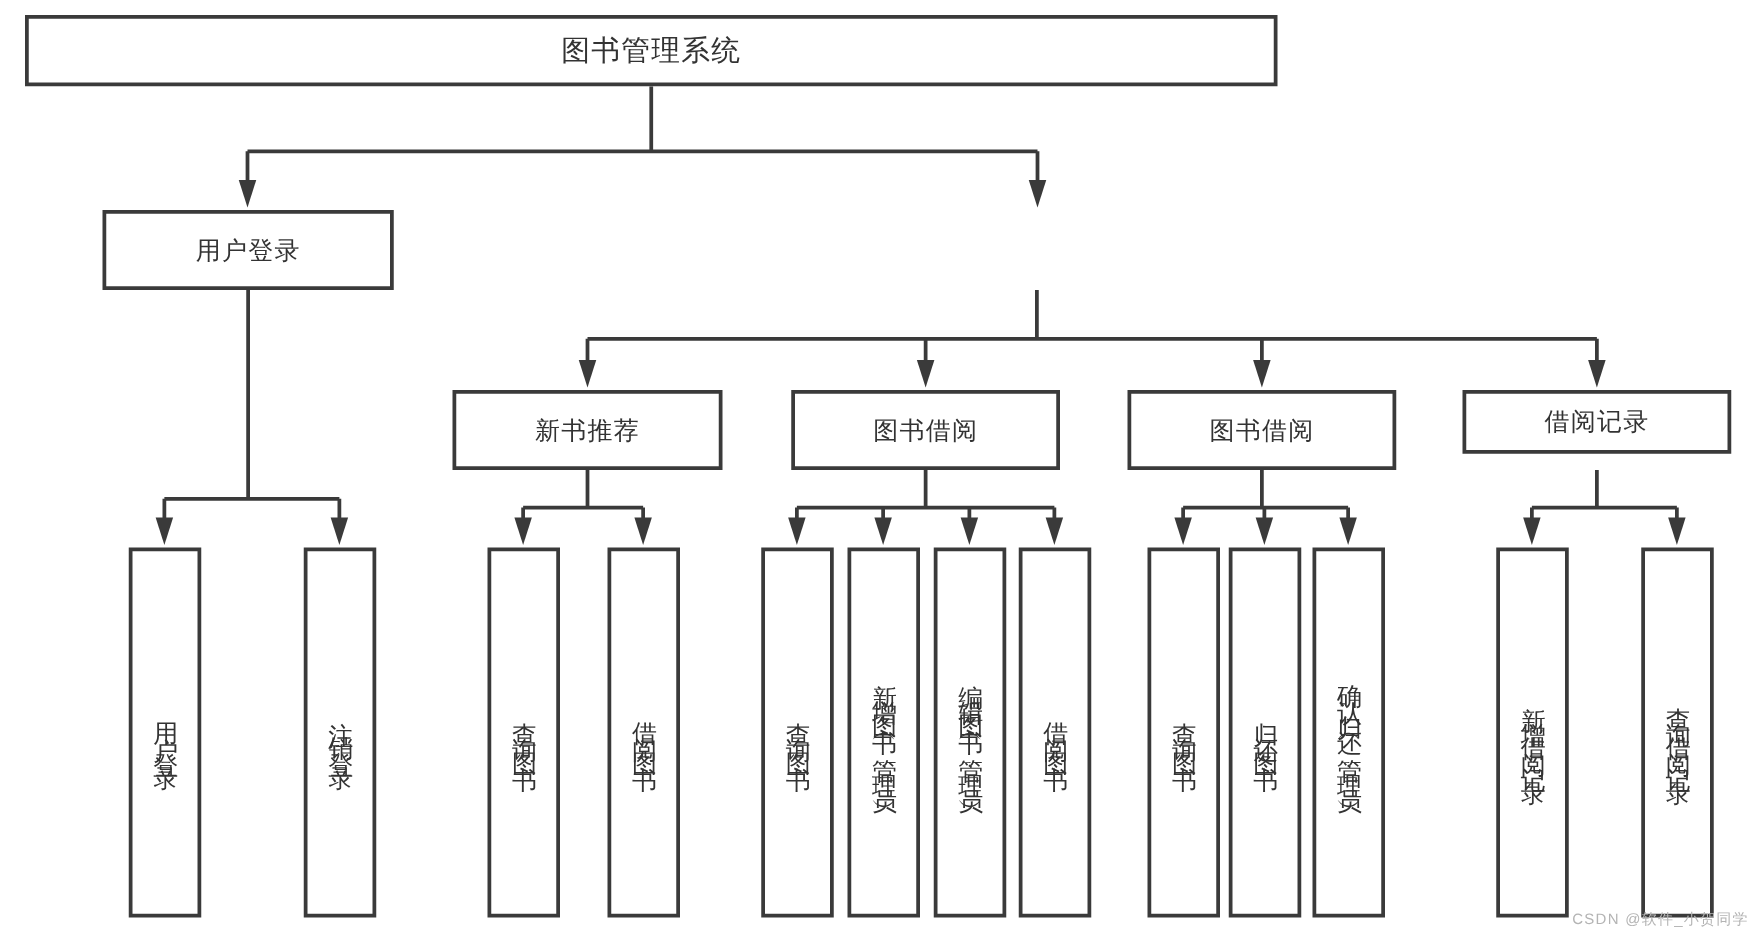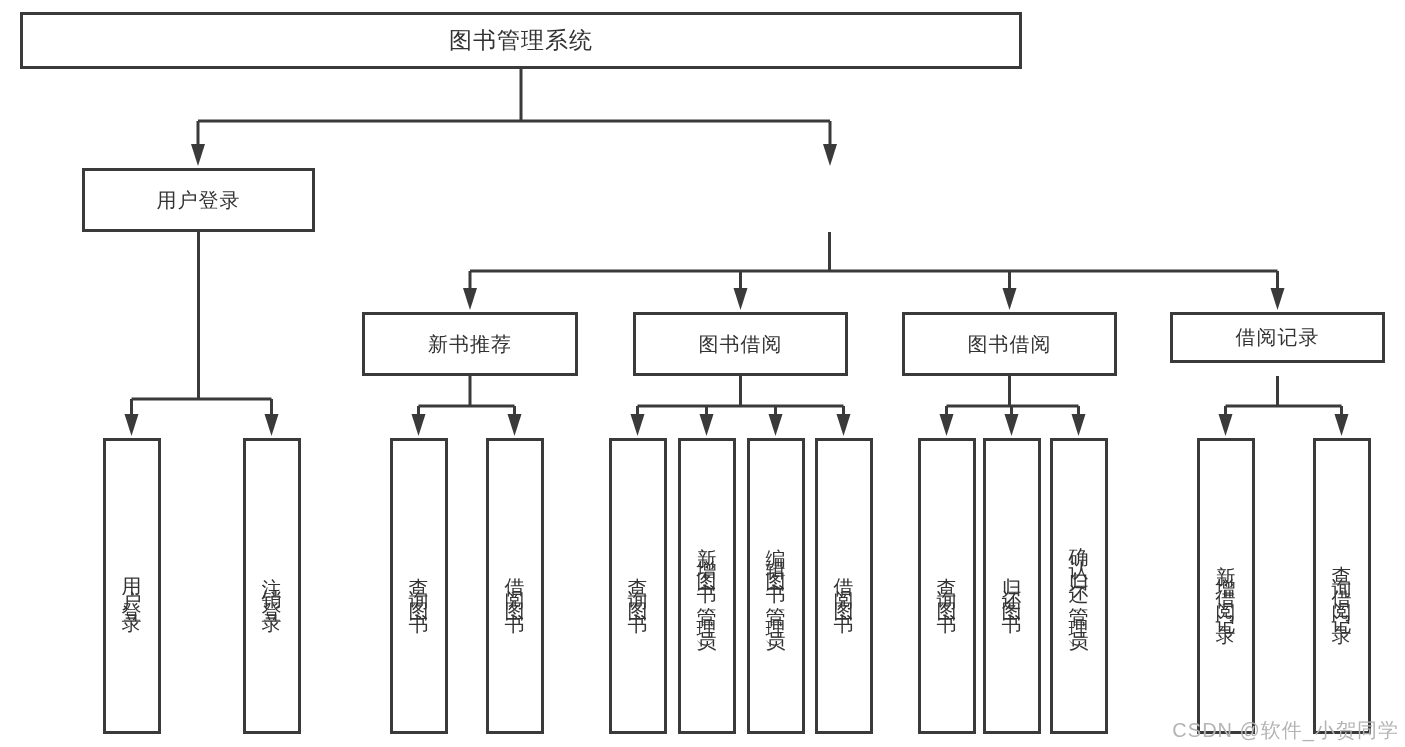--- a/index.html
+++ b/index.html
@@ -48,21 +48,21 @@
     color: #333333;
     font-size: 20px;
     line-height: 1;
     letter-spacing: 12px;
     white-space: nowrap;
   }
   .watermark {
     position: absolute;
     right: 6px;
     bottom: 3px;
-    font-size: 20px;
+    font-size: 12px;
     color: #b4b4b4;
     white-space: nowrap;
     z-index: 5;
     letter-spacing: 1px;
   }
 </style>
 </head>
 <body>
 
 <div class="canvas">

